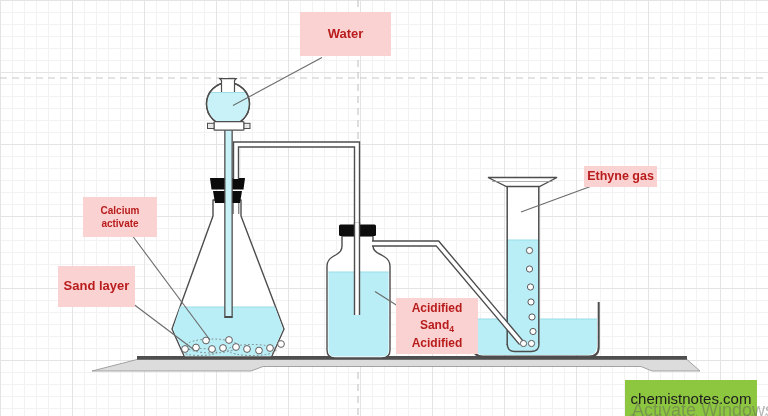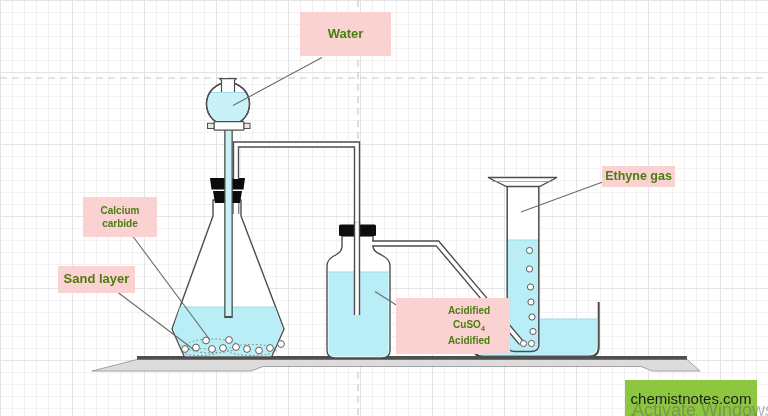--- a/index.html
+++ b/index.html
@@ -11,29 +11,29 @@
       linear-gradient(90deg, #e4e4e4 1px, transparent 1px),
       linear-gradient(#f2f2f2 1px, transparent 1px),
       linear-gradient(90deg, #f2f2f2 1px, transparent 1px);
     background-size:72px 72px,72px 72px,12px 12px,12px 12px;
     font-family:"Liberation Sans","DejaVu Sans",sans-serif;
   }
   svg{position:absolute;left:0;top:0;z-index:1;}
   .tube-outer{stroke:var(--glass);stroke-width:6.4;fill:none;stroke-linejoin:miter;}
   .tube-inner{stroke:#ffffff;stroke-width:3.6;fill:none;stroke-linejoin:miter;}
   .plabel{
-    position:absolute;z-index:2;background:var(--label-bg);color:#4d7c0f;
+    position:absolute;z-index:2;background:var(--label-bg);color:#b91c1c;
     font-weight:bold;text-align:center;display:flex;flex-direction:column;
     align-items:center;justify-content:center;line-height:1.3;
   }
   .lbl-water{left:300px;top:12px;width:91px;height:44px;font-size:13px;}
   .lbl-calcium{left:83px;top:197px;width:74px;height:40px;font-size:10px;}
-  .lbl-sand{left:58px;top:266px;width:77px;height:27px;font-size:13px;}
-  .lbl-ethyne{left:602px;top:166px;width:73px;height:21px;font-size:12.5px;}
-  .lbl-acidified{left:396px;top:298px;width:82px;height:56px;font-size:10px;line-height:1.4;padding-left:32px;}
+  .lbl-sand{left:58px;top:266px;width:77px;height:41px;font-size:13px;}
+  .lbl-ethyne{left:584px;top:166px;width:73px;height:21px;font-size:12.5px;}
+  .lbl-acidified{left:396px;top:298px;width:82px;height:56px;font-size:12px;line-height:1.4;}
   .lbl-acidified sub{font-size:0.72em;}
   .footer-box{
     position:absolute;z-index:2;left:625px;top:380px;width:132px;height:36px;
     background:var(--footer-bg);color:#1c1c1c;font-size:15px;display:flex;
     align-items:center;justify-content:center;
   }
   .watermark{position:absolute;z-index:3;color:#5f5f5f;opacity:.45;white-space:nowrap;}
   .wm1{left:632px;top:400px;font-size:18px;}
   .wm2{left:629px;top:413px;font-size:10px;opacity:.35;}
 </style>
@@ -161,34 +161,34 @@
       <line x1="401" y1="308" x2="375" y2="291.5"></line>
     </g>
   </svg>
 
   <div class="plabel lbl-water">
     <span>Water</span>
   </div>
 
   <div class="plabel lbl-calcium">
     <span>Calcium</span>
-    <span>carbide</span>
+    <span>activate</span>
   </div>
 
   <div class="plabel lbl-sand">
     <span>Sand layer</span>
   </div>
 
   <div class="plabel lbl-ethyne">
     <span>Ethyne gas</span>
   </div>
 
   <div class="plabel lbl-acidified">
     <span>Acidified</span>
-    <span><span>CuSO</span><sub>4</sub></span>
+    <span><span>Sand</span><sub>4</sub></span>
     <span>Acidified</span>
   </div>
 
   <div class="footer-box">
     <span>chemistnotes.com</span>
   </div>
 
   <div class="watermark wm1">Activate Windows</div>
   <div class="watermark wm2">Go to Settings to activate Windows.</div>
 

